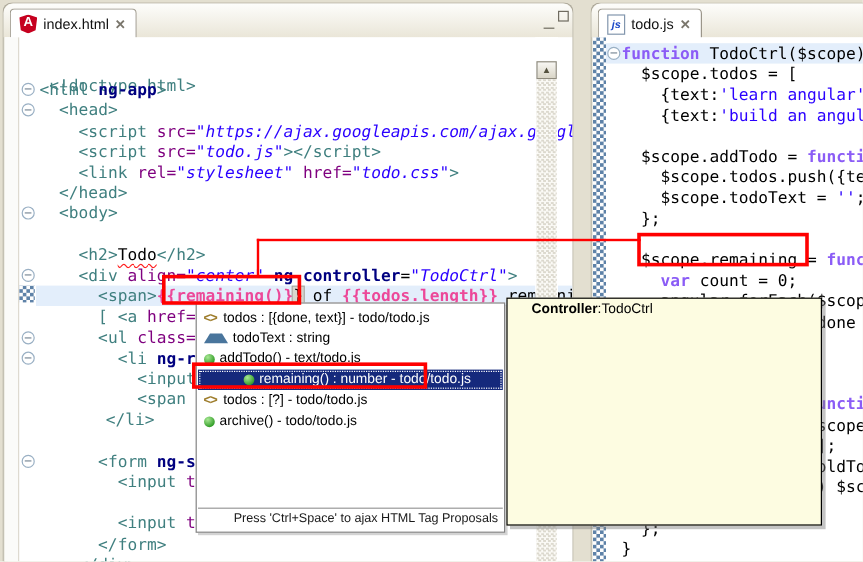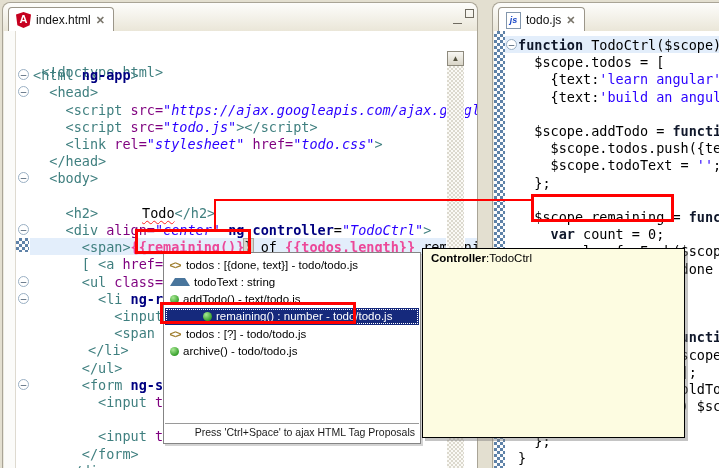--- a/index.html
+++ b/index.html
@@ -24,22 +24,22 @@
   
   .js-ico{width:13px;height:15px;background:#fff;border:1px solid #8296ad;position:relative;
           font-size:9px;font-weight:bold;font-style:italic;color:#1c49c8;
           line-height:14px;text-align:center;}
   
   .cl{position:absolute;height:18px;white-space:pre;
       font-family:"DejaVu Sans Mono","Liberation Mono",monospace;font-size:13.5px;
       line-height:17px;color:#000;}
   .tag{color:#3f7f7f;} .attr{color:#7f007f;} .val{color:#2a00ff;font-style:italic;}
   .ng{color:#000080;font-weight:bold;} .expr{color:#ec4899;font-weight:bold;}
-  .kw{color:#0f172a;font-weight:bold;} .str{color:#2a00ff;} .plain{color:#000;}
-  .squig{text-decoration:underline wavy #ff2020;text-decoration-thickness:1px;text-underline-offset:2px;margin-left:44px;}
+  .kw{color:#8b5cf6;font-weight:bold;} .str{color:#2a00ff;} .plain{color:#000;}
+  .squig{text-decoration:underline wavy #ff2020;text-decoration-thickness:1px;text-underline-offset:2px;}
   .graybox{background:#d9d6cd;outline:1px solid #a9a69c;}
   .hl-line{position:absolute;background:#e3eefb;}
   
   .ruler{position:absolute;top:28px;bottom:0;width:11px;background:#fbfbf9;border-right:1px solid #dedad0;}
   .fold{position:absolute;width:11px;height:11px;border:1px solid #9ab0c4;border-radius:50%;
         background:#fff;color:#41576b;font-size:10px;line-height:9px;text-align:center;box-sizing:border-box;}
   .checker-blue{background:conic-gradient(#5e82a8 25%,#fdfdfd 0 50%,#5e82a8 0 75%,#fdfdfd 0) 0 0/6px 6px;}
   .checker-gray{background:conic-gradient(#dcd9ce 25%,#fbfaf6 0 50%,#dcd9ce 0 75%,#fbfaf6 0) 0 0/4px 4px;}
   
   #sb-left{position:absolute;left:443px;top:28px;bottom:0;width:19px;background:#fff;}
@@ -58,21 +58,21 @@
   .ic-ang{color:#9e7d2c;font-weight:bold;font-size:11px;letter-spacing:-1px;}
   .ic-ball{width:9px;height:9px;margin-left:2px;border-radius:50%;
            background:radial-gradient(circle at 35% 30%,#a8e894,#37a02c 70%);flex:0 0 9px;}
   .ic-tri{width:0;height:0;margin-left:2px;border-left:5px solid transparent;
           border-right:5px solid transparent;border-bottom:8px solid #49759c;flex:0 0 10px;}
   #pstatus{position:absolute;left:1px;right:1px;bottom:1px;height:16px;border-top:1px solid #9a9a9a;
            font-size:10.5px;color:#1a1a1a;text-align:right;padding:2px 4px 0 0;background:#fff;}
   
   #tooltip{position:absolute;left:422px;top:248px;width:263px;height:190px;background:#fdfce1;
            border:1px solid #000;box-shadow:3px 3px 0 rgba(125,125,125,.45);z-index:30;
-           font-size:11.5px;color:#000;padding:3px 8px;box-sizing:border-box;}
+           font-size:11.5px;color:#000;padding:3px 20px;box-sizing:border-box;}
   
   .redbox{position:absolute;border:3px solid #f00;z-index:40;}
   .redline{position:absolute;background:#f00;z-index:40;}
 </style>
 </head>
 <body>
 
 <div class="win" id="win-left">
   <div class="tabbar">
     <div class="tab" style="left:5px;">
@@ -105,21 +105,20 @@
       <div class="hl-line" style="left: 26px; right: 0px; top: 207.2px; height: 17.2px;"></div>
       <div class="cl" style="left: 29px; top: 208.2px;"><span class="tag">      &lt;</span><span class="tag">span</span><span class="tag">&gt;</span><span class="expr">{{remaining()}</span><span class="graybox">}</span><span class="plain"> of </span><span class="expr">{{todos.length}}</span><span class="plain"> remaining&lt;/span&gt;</span></div>
       <div class="cl" style="left: 29px; top: 225.4px;"><span class="tag">      [ &lt;</span><span class="tag">a</span><span class="plain"> </span><span class="attr">href=</span><span class="val">""</span><span class="plain"> </span><span class="ng">ng-click</span><span class="plain">=</span><span class="val">"archive()"</span><span class="tag">&gt;</span></div>
       <div class="fold" style="left: 14px; top: 244.6px;">–</div>
       <div class="cl" style="left: 29px; top: 242.6px;"><span class="tag">      &lt;</span><span class="tag">ul</span><span class="plain"> </span><span class="attr">class=</span><span class="val">"unstyled"</span><span class="tag">&gt;</span></div>
       <div class="fold" style="left: 14px; top: 261.8px;">–</div>
       <div class="cl" style="left: 29px; top: 259.8px;"><span class="tag">        &lt;</span><span class="tag">li</span><span class="plain"> </span><span class="ng">ng-repeat</span><span class="plain">=</span><span class="val">"todo in todos"</span><span class="tag">&gt;</span></div>
       <div class="cl" style="left: 29px; top: 277px;"><span class="tag">          &lt;</span><span class="tag">input</span><span class="plain"> </span><span class="attr">type=</span><span class="val">"checkbox"</span><span class="tag">&gt;</span></div>
       <div class="cl" style="left: 29px; top: 294.2px;"><span class="tag">          &lt;</span><span class="tag">span</span><span class="plain"> </span><span class="attr">class=</span><span class="val">"done"</span><span class="tag">&gt;</span></div>
       <div class="cl" style="left: 19px; top: 311.4px;"><span class="tag">        &lt;/</span><span class="tag">li</span><span class="tag">&gt;</span></div>
-      <div class="cl" style="left: 29px; top: 328.6px;"><span class="tag">      &lt;/</span><span class="tag">ul</span><span class="tag">&gt;</span></div>
       <div class="fold" style="left: 14px; top: 347.8px;">–</div>
       <div class="cl" style="left: 29px; top: 345.8px;"><span class="tag">      &lt;</span><span class="tag">form</span><span class="plain"> </span><span class="ng">ng-submit</span><span class="plain">=</span><span class="val">"addTodo()"</span><span class="tag">&gt;</span></div>
       <div class="cl" style="left: 29px; top: 363px;"><span class="tag">        &lt;</span><span class="tag">input</span><span class="plain"> </span><span class="attr">type=</span><span class="val">"text"</span><span class="tag">&gt;</span></div>
       <div class="cl" style="left: 29px; top: 380.2px;"></div>
       <div class="cl" style="left: 29px; top: 397.4px;"><span class="tag">        &lt;</span><span class="tag">input</span><span class="plain"> </span><span class="attr">type=</span><span class="val">"submit"</span><span class="tag">&gt;</span></div>
       <div class="cl" style="left: 29px; top: 414.6px;"><span class="tag">      &lt;/</span><span class="tag">form</span><span class="tag">&gt;</span></div>
       <div class="cl" style="left: 29px; top: 431.8px;"><span class="tag">    &lt;/</span><span class="tag">div</span><span class="tag">&gt;</span></div>
     </div>
   <div id="sb-left">
     <div id="sb-up">▲</div>

